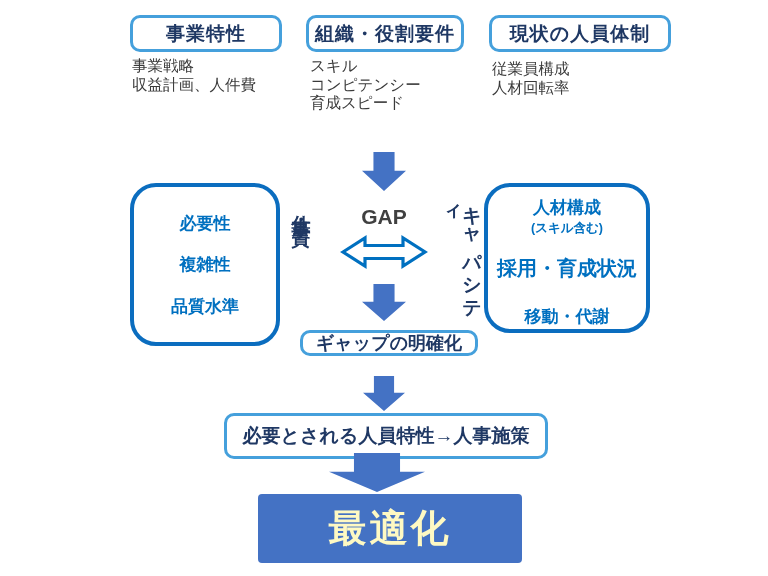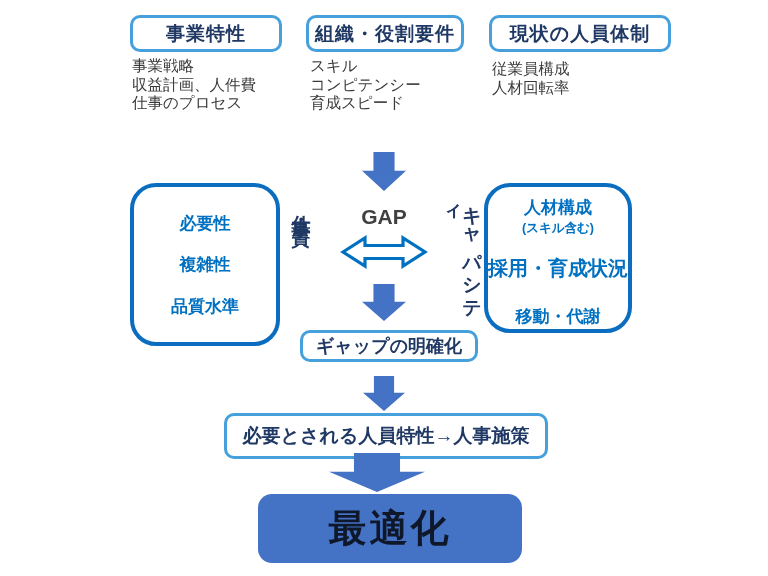--- a/index.html
+++ b/index.html
@@ -30,44 +30,43 @@
   .gap-label{
     position:absolute;color:#404040;font-weight:bold;font-size:21px;
     text-align:center;font-family:"Liberation Sans",sans-serif;
   }
   .flow-box{
     position:absolute;border:3px solid #45a0dc;border-radius:10px;background:#fff;
     display:flex;align-items:center;justify-content:center;
     font-weight:bold;color:#1f3864;
   }
   .opt-box{
-    position:absolute;background:#4472c4;border-radius:14px;
+    position:absolute;background:#4472c4;border-radius:4px;
     display:flex;align-items:center;justify-content:center;
-    color:#0f172a;font-weight:bold;font-size:38px;letter-spacing:3px;
+    color:#fef9c3;font-weight:bold;font-size:38px;letter-spacing:3px;
   }
 </style>
 </head>
 <body>
 
 <div class="canvas">
 
   <div class="hdr-box" style="left:130px;top:15px;width:152px;height:37px;">
     <span>事業特性</span>
   </div>
   <div class="hdr-box" style="left:306px;top:15px;width:158px;height:37px;">
     <span>組織・役割要件</span>
   </div>
   <div class="hdr-box" style="left:489px;top:15px;width:182px;height:37px;">
     <span>現状の人員体制</span>
   </div>
 
   <div class="list" style="left:132px;top:57px;">
     <div>事業戦略</div>
     <div>収益計画、人件費</div>
-    <div>仕事のプロセス</div>
   </div>
   <div class="list" style="left:310px;top:57px;">
     <div>スキル</div>
     <div>コンピテンシー</div>
     <div>育成スピード</div>
   </div>
   <div class="list" style="left:492px;top:60px;">
     <div>従業員構成</div>
     <div>人材回転率</div>
   </div>
@@ -83,30 +82,30 @@
   <div class="vlabel" style="left:292px;top:200px;height:126px;">仕事量・質</div>
 
   <div class="gap-label" style="left:340px;top:205px;width:88px;">GAP</div>
 
   <svg width="88" height="36" viewBox="0 0 88 36" style="position:absolute;left:340px;top:234px;">
     <path d="M3 18 L25 4 L25 11.5 L63 11.5 L63 4 L85 18 L63 32 L63 24.5 L25 24.5 L25 32 Z" fill="#ffffff" stroke="#0070c0" stroke-width="3.2" stroke-linejoin="miter"></path>
   </svg>
 
   <div class="vlabel" style="left:444px;top:193px;height:140px;letter-spacing:2px;">キャパシティ</div>
 
-  <div class="cmp-box" style="left:484px;top:183px;width:148px;height:150px;justify-content:flex-start;padding:9px 0 13px;">
+  <div class="cmp-box" style="left:484px;top:183px;width:166px;height:150px;justify-content:flex-start;padding:9px 0 13px;">
     <div style="font-size:17px;">人材構成</div>
     <div style="font-size:12.5px;margin-top:1px;">(スキル含む)</div>
     <div style="font-size:20px;margin-top:18px;">採用・育成状況</div>
     <div style="font-size:17px;margin-top:23px;">移動・代謝</div>
   </div>
 
   <div class="arrow-down" style="left:362px;top:284px;width:44px;height:37px;"></div>
 
-  <div class="flow-box" style="left:300px;top:330px;width:178px;height:32px;font-size:18px;">
+  <div class="flow-box" style="left:300px;top:330px;width:178px;height:26px;font-size:18px;">
     <span>ギャップの明確化</span>
   </div>
 
   <div class="arrow-down" style="left:363px;top:376px;width:42px;height:35px;"></div>
 
   <div class="flow-box" style="left:224px;top:413px;width:324px;height:46px;font-size:19px;">
     <span>必要とされる人員特性→人事施策</span>
   </div>
 
   <div class="arrow-down" style="left:329px;top:453px;width:96px;height:39px;"></div>

